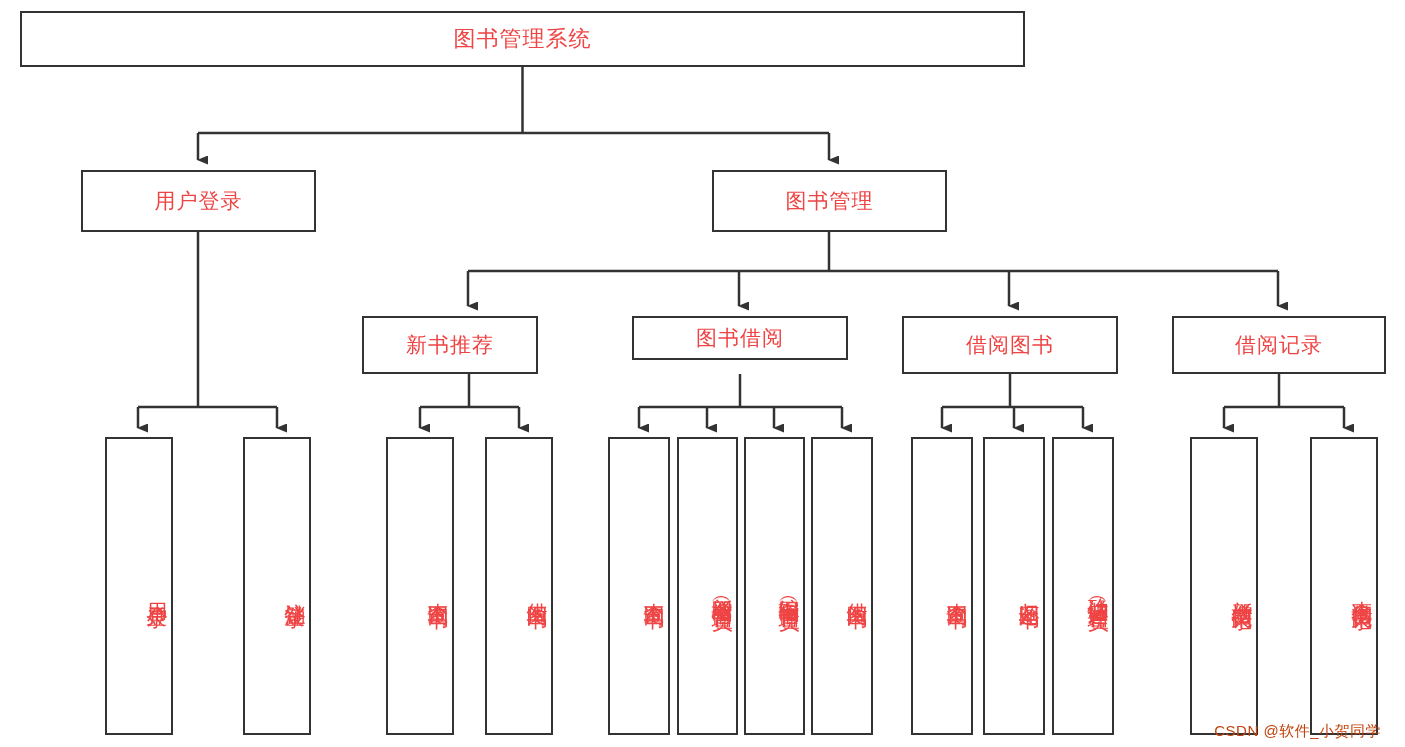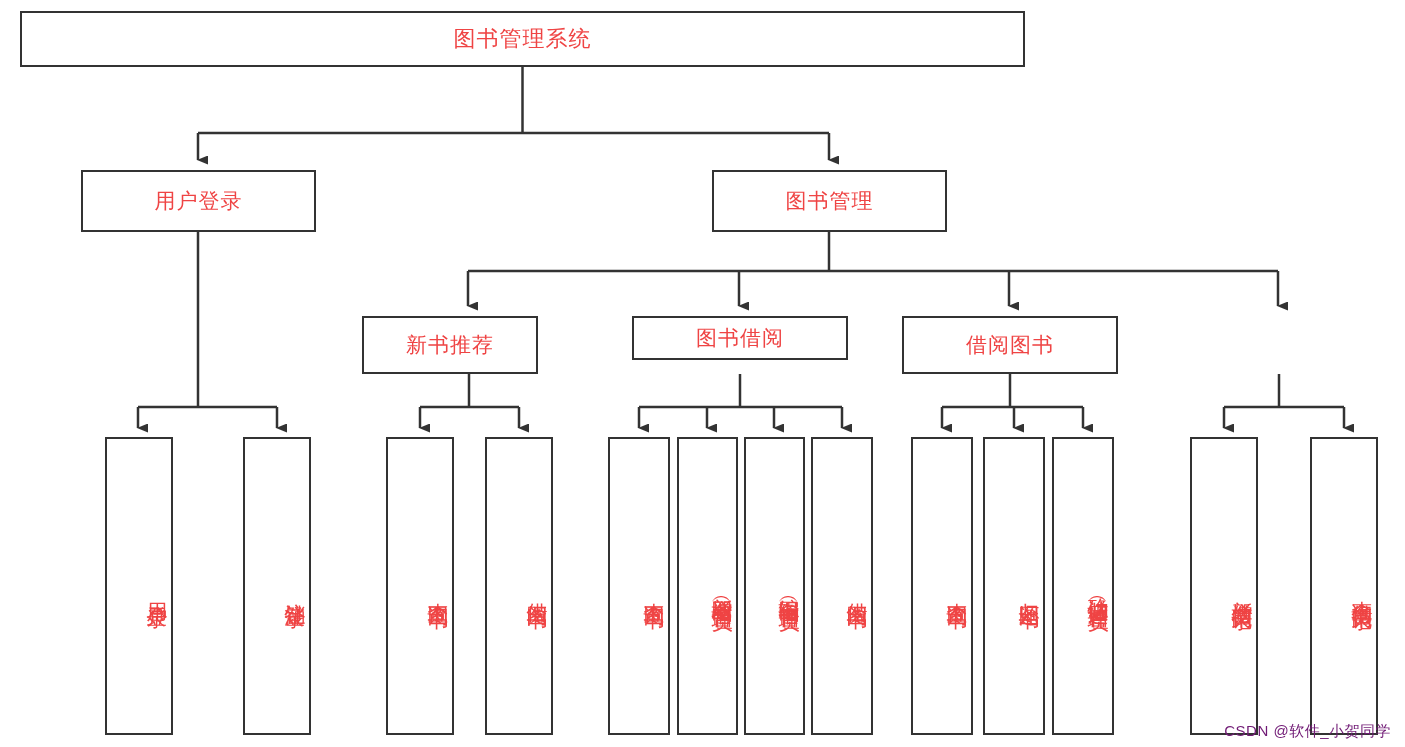--- a/index.html
+++ b/index.html
@@ -55,24 +55,24 @@
     align-items: flex-start;
     justify-content: center;
   }
   .node.vert .vlabel {
     writing-mode: vertical-rl;
     text-orientation: upright;
     white-space: nowrap;
   }
   .watermark {
     position: absolute;
-    right: 14px;
+    right: 24px;
     bottom: 6px;
     font-size: 15px;
-    color: #701a75;
+    color: #c2410c;
     letter-spacing: 0.5px;
     z-index: 3;
     white-space: nowrap;
     margin-left: 24px;
   }
 </style>
 </head>
 <body>
 
 <div id="canvas">
@@ -152,20 +152,23 @@
 
   <div class="node horiz" id="node-l3-0" style="left: 362px; top: 316px; width: 176px; height: 58px;">
     <span>新书推荐</span>
   </div>
   <div class="node horiz" id="node-l3-1" style="left: 632px; top: 316px; width: 216px; height: 44px;">
     <span>图书借阅</span>
   </div>
   <div class="node horiz" id="node-l3-2" style="left: 902px; top: 316px; width: 216px; height: 58px;">
     <span>借阅图书</span>
   </div>
+  <div class="node horiz" id="node-l3-3" style="left: 1172px; top: 316px; width: 214px; height: 58px;">
+    <span>借阅记录</span>
+  </div>
 
   <div class="node vert" id="node-leaf-0" style="left: 105px; top: 437px; width: 68px; height: 298px;">
     <span class="vlabel">用户登录</span>
   </div>
   <div class="node vert" id="node-leaf-1" style="left: 243px; top: 437px; width: 68px; height: 298px;">
     <span class="vlabel">注销登录</span>
   </div>
   <div class="node vert" id="node-leaf-2" style="left: 386px; top: 437px; width: 68px; height: 298px;">
     <span class="vlabel">查询图书</span>
   </div>

